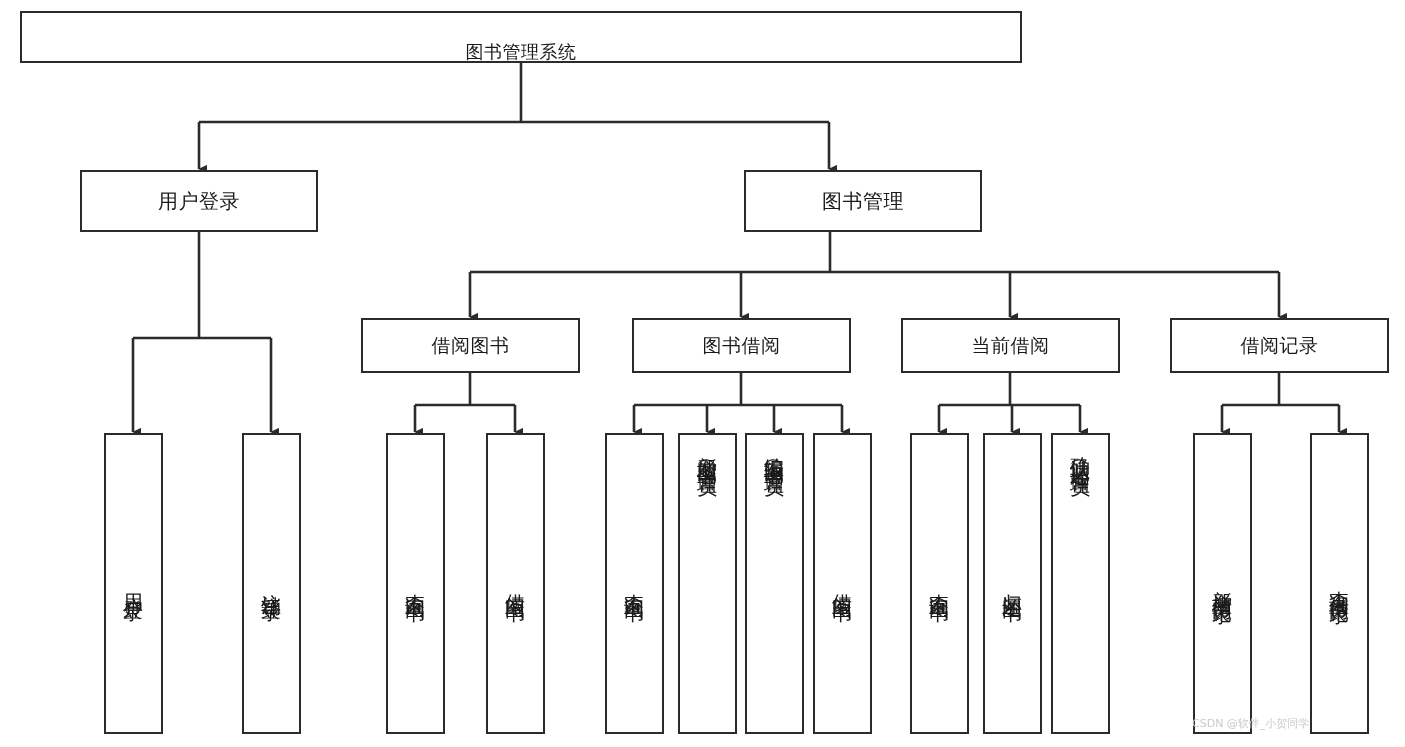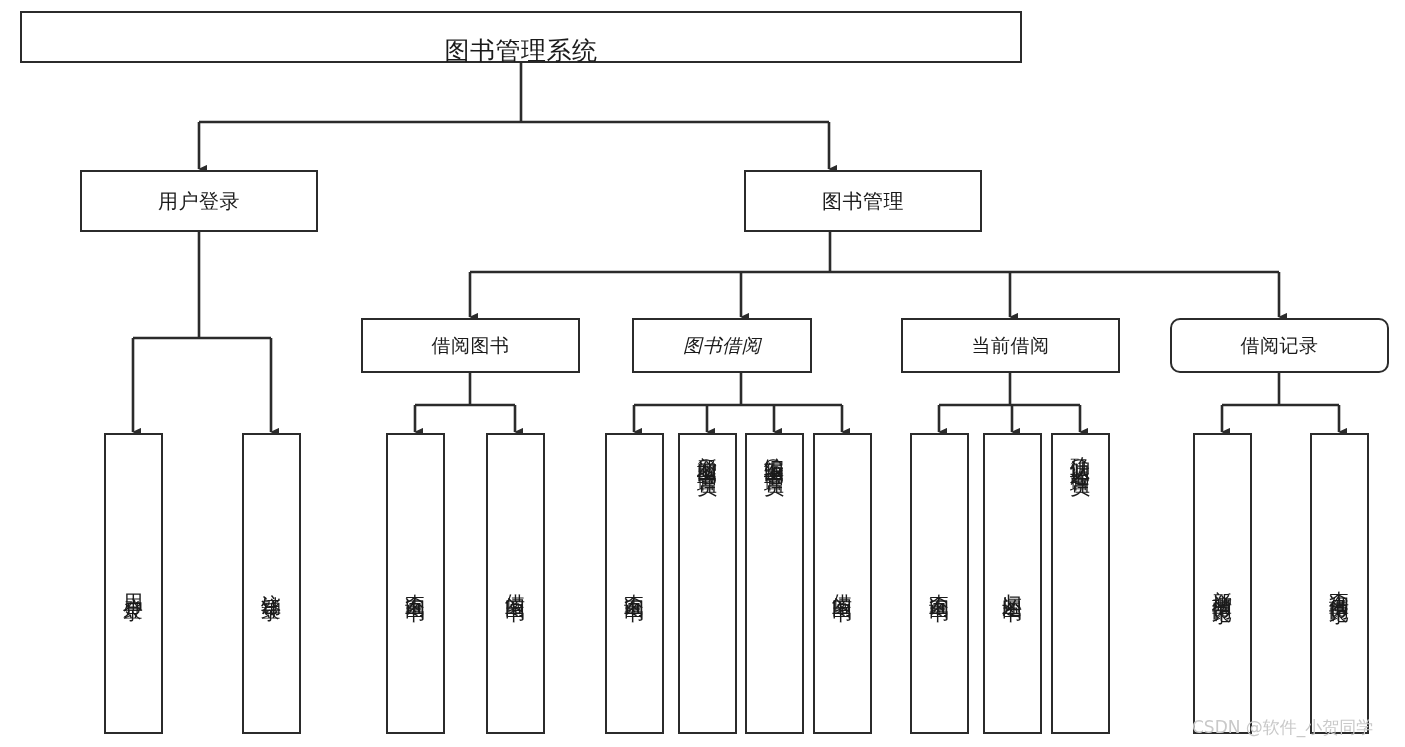--- a/index.html
+++ b/index.html
@@ -35,21 +35,21 @@
     justify-content: center;
     z-index: 2;
   }
   .node .label {
     color: #1a1a1a;
     letter-spacing: 0.5px;
     line-height: 1.22;
     text-align: center;
     white-space: nowrap;
   }
-  .node.root .label { font-size: 25px; margin-top: 29px; }
+  .node.root .label { font-size: 18px; margin-top: 29px; }
   .node.level2 .label { font-size: 20px; }
   .node.level3 .label { font-size: 19px; }
 
   
   .node.leaf {
     align-items: center;
     justify-content: center;
     padding: 6px 0;
   }
   .node.leaf .label {
@@ -59,21 +59,21 @@
     letter-spacing: 3px;
     line-height: 1;
     white-space: nowrap;
   }
   .node.leaf.tall .label {
     align-self: flex-start;
   }
   .watermark {
     position: absolute;
     color: #c9c9c9;
-    font-size: 17px;
+    font-size: 11px;
     white-space: nowrap;
     z-index: 3;
     font-family: "DejaVu Sans", "Liberation Sans", sans-serif;
   }
 </style>
 </head>
 <body>
 
 <div id="canvas">
 
@@ -126,27 +126,27 @@
       </div>
       <div class="node level2" style="left: 80px; top: 170px; width: 238px; height: 62px;">
         <div class="label">用户登录</div>
       </div>
       <div class="node level2" style="left: 744px; top: 170px; width: 238px; height: 62px;">
         <div class="label">图书管理</div>
       </div>
       <div class="node level3" style="left: 361px; top: 318px; width: 219px; height: 55px;">
         <div class="label">借阅图书</div>
       </div>
-      <div class="node level3" style="left: 632px; top: 318px; width: 180px; height: 55px; font-style: italic;">
+      <div class="node level3" style="left: 632px; top: 318px; width: 219px; height: 55px;">
         <div class="label">图书借阅</div>
       </div>
       <div class="node level3" style="left: 901px; top: 318px; width: 219px; height: 55px;">
         <div class="label">当前借阅</div>
       </div>
-      <div class="node level3" style="left: 1170px; top: 318px; width: 219px; height: 55px; border-radius: 10px;">
+      <div class="node level3" style="left: 1170px; top: 318px; width: 219px; height: 55px;">
         <div class="label">借阅记录</div>
       </div>
       <div class="node leaf" style="left: 104px; top: 433px; width: 59px; height: 301px;">
         <div class="label">用户登录</div>
       </div>
       <div class="node leaf" style="left: 242px; top: 433px; width: 59px; height: 301px;">
         <div class="label">注销登录</div>
       </div>
       <div class="node leaf" style="left: 386px; top: 433px; width: 59px; height: 301px;">
         <div class="label">查询图书</div>

